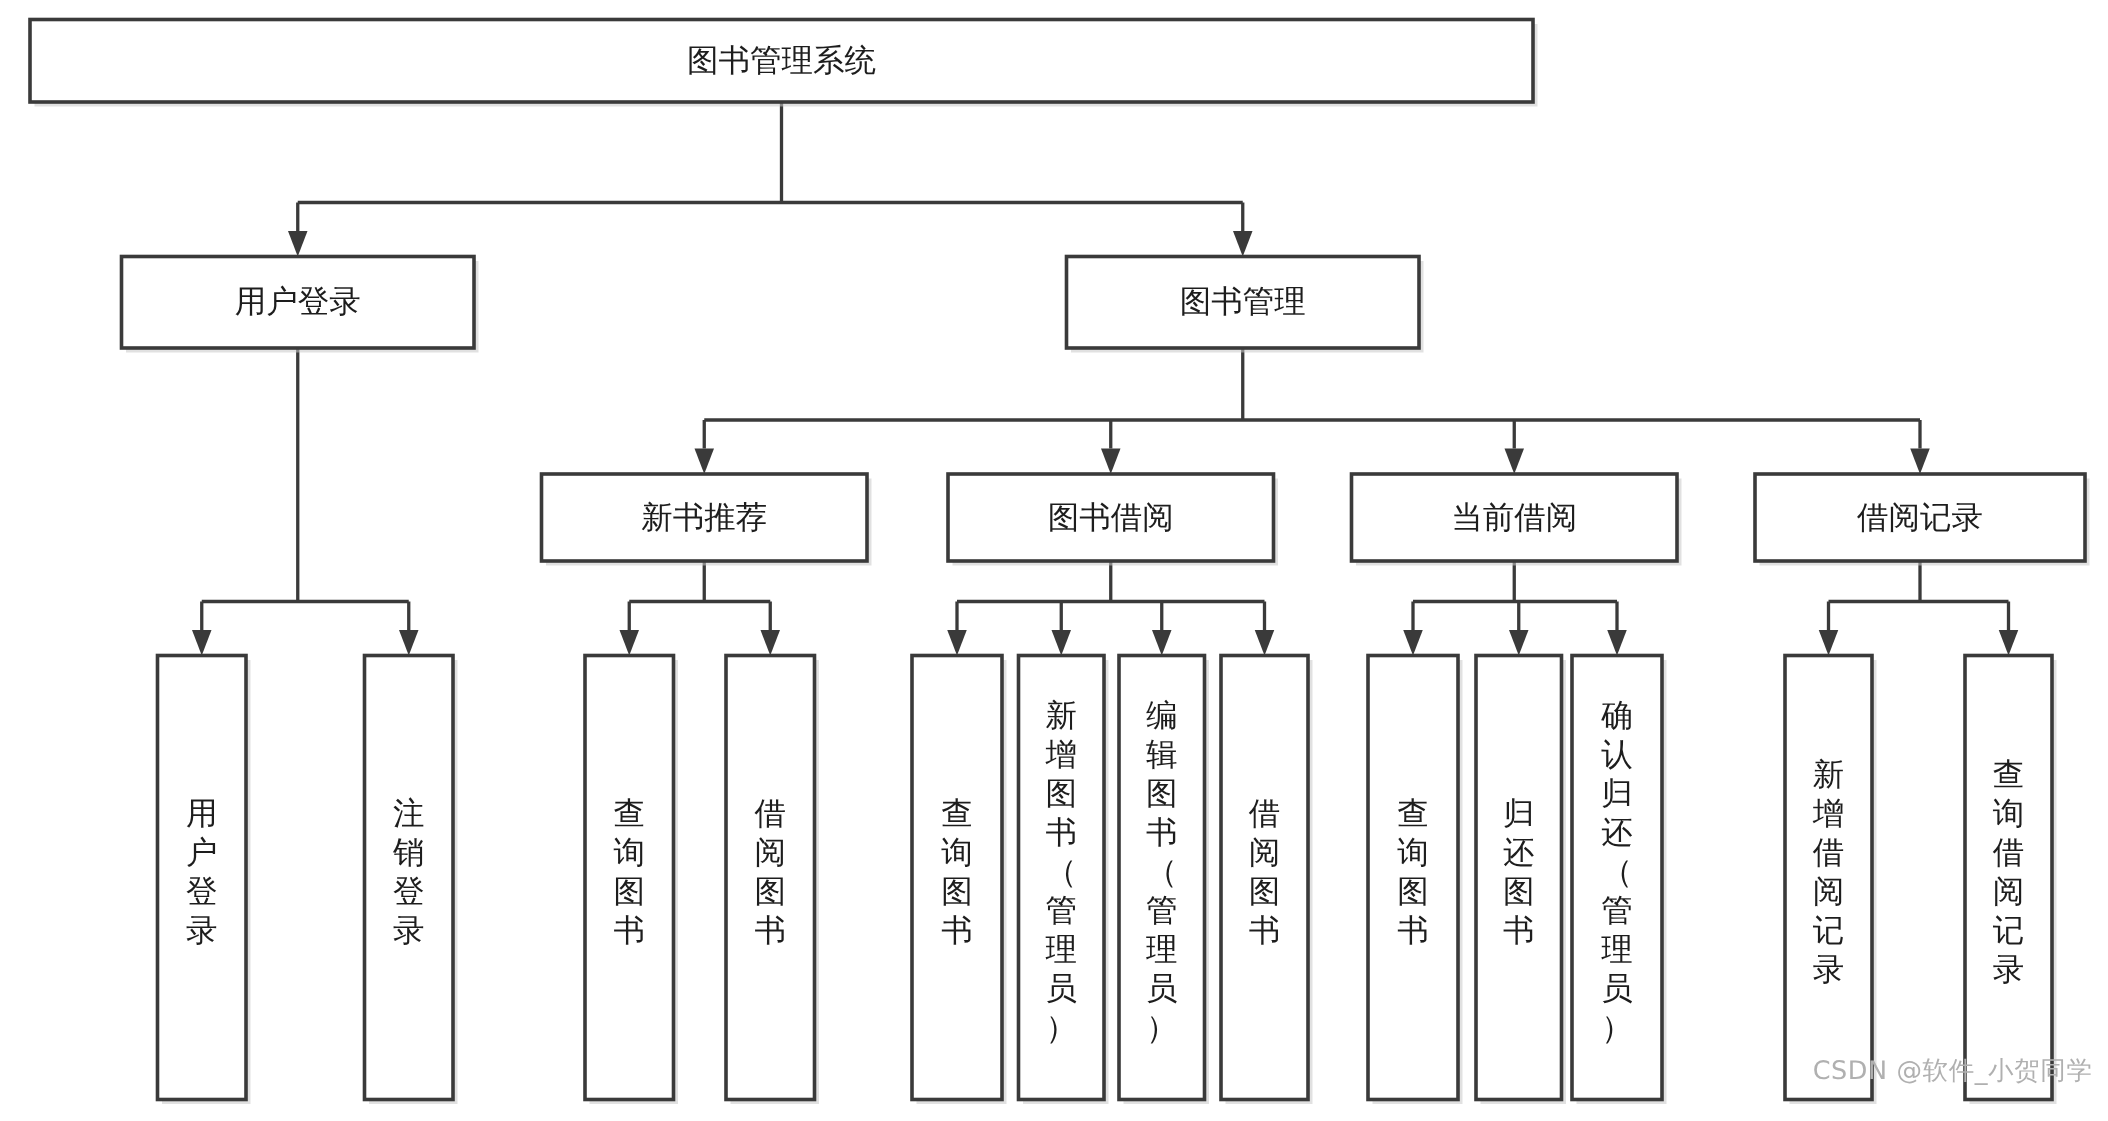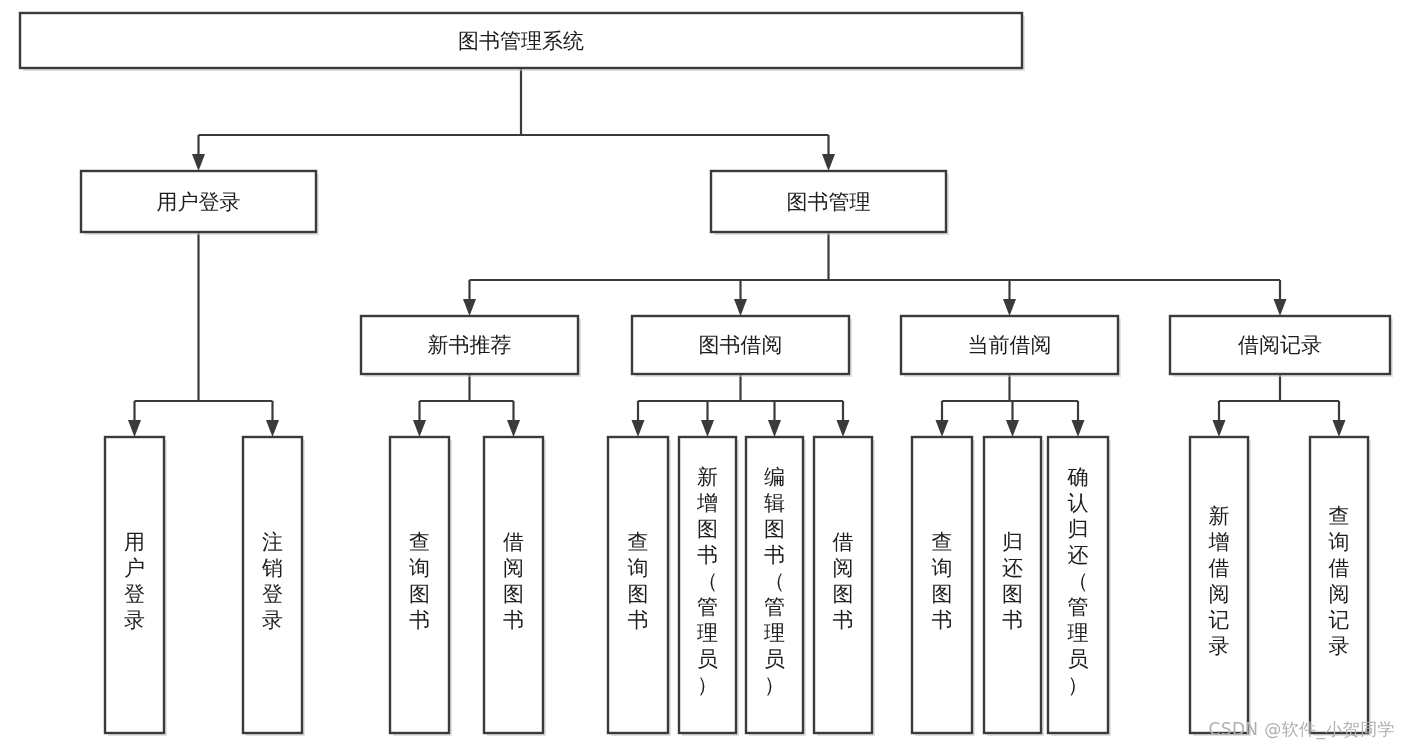--- a/index.html
+++ b/index.html
@@ -57,21 +57,21 @@
   }
   .node-label-v {
     fill: #1d1d1d;
     font-family: "DejaVu Sans", "Liberation Sans", sans-serif;
     font-size: 21px;
     text-anchor: middle;
   }
   .watermark-text {
     position: absolute;
     right: 10px;
-    bottom: 6px;
+    bottom: 22px;
     font-family: "DejaVu Sans", "Liberation Sans", sans-serif;
     font-size: 17px;
     color: #b0b0b0;
     white-space: nowrap;
     letter-spacing: 0.4px;
     pointer-events: none;
   }
 </style>
 </head>
 <body>

